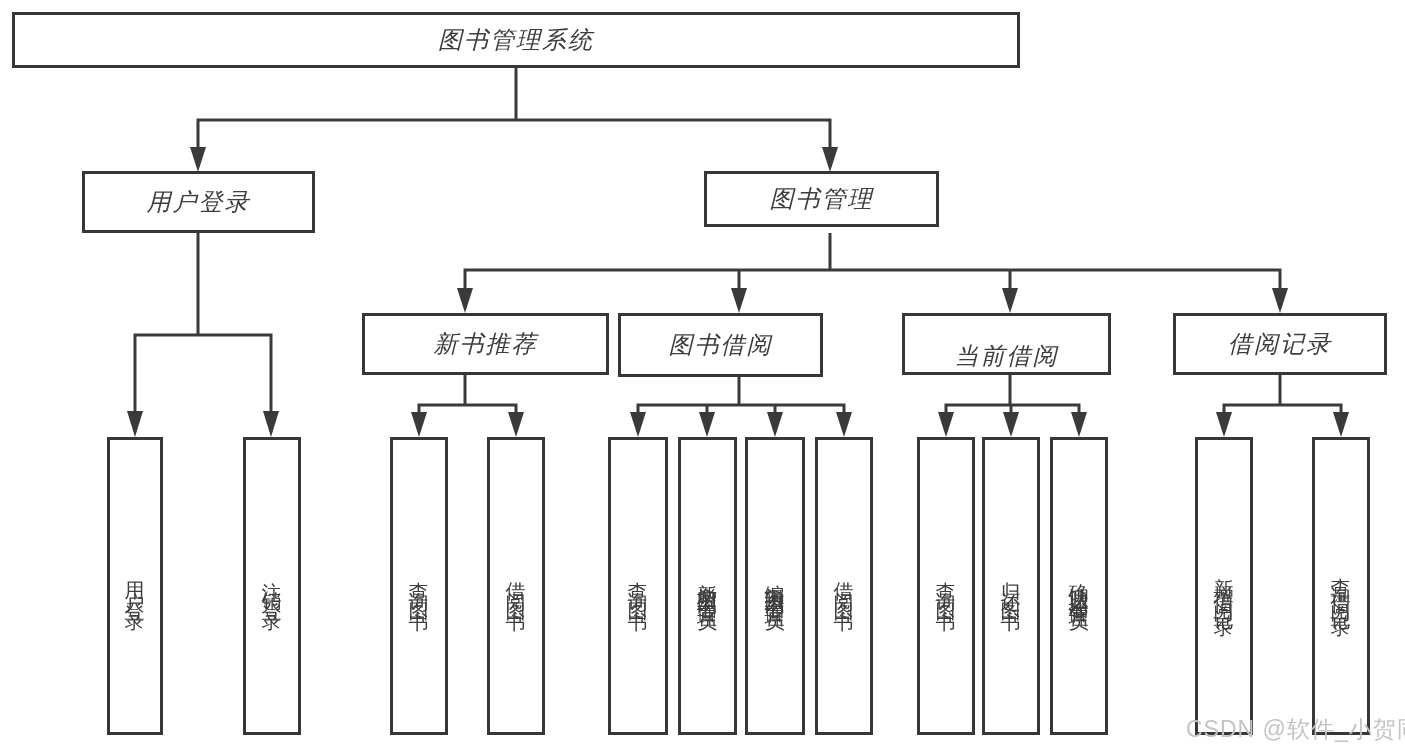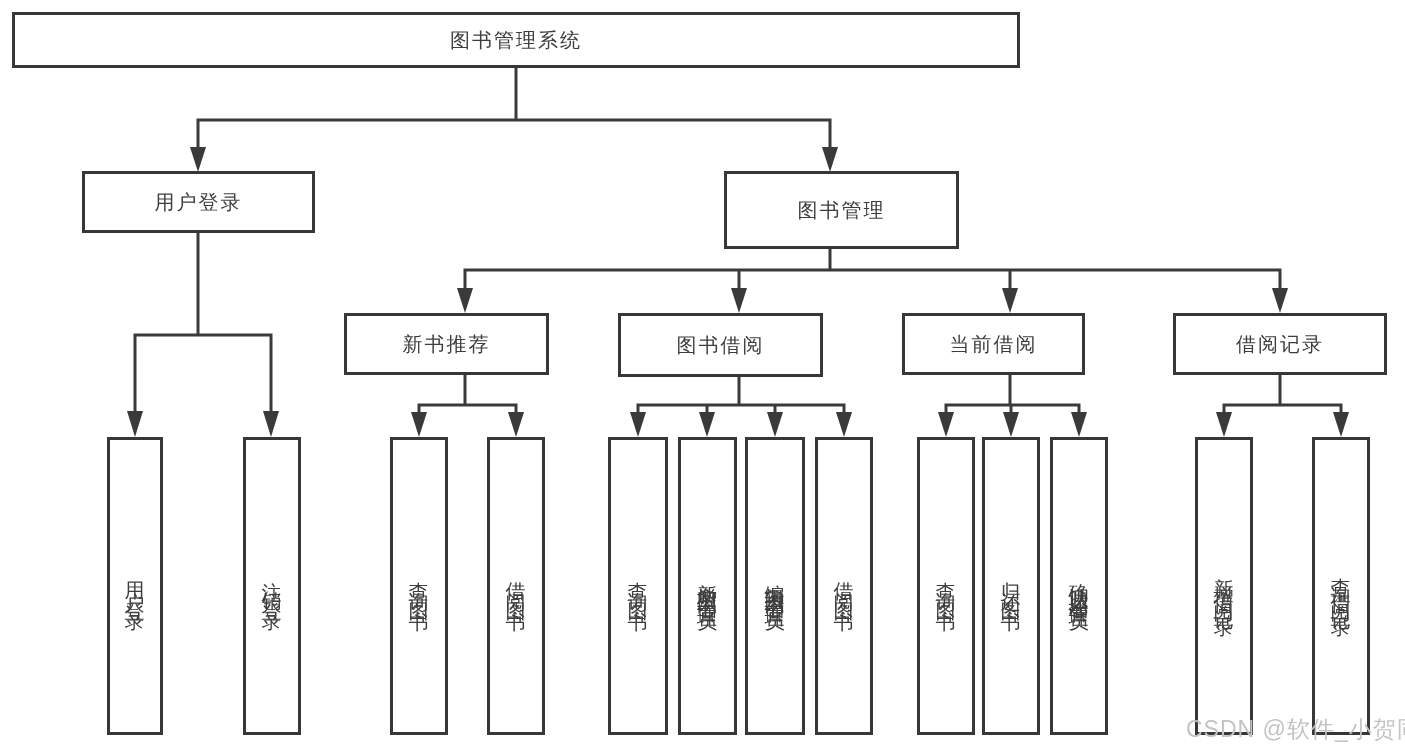--- a/index.html
+++ b/index.html
@@ -5,21 +5,21 @@
   html,body{margin:0;padding:0;background:#ffffff;}
   .stage{
     position:relative;width:1405px;height:747px;background:#ffffff;overflow:hidden;
     font-family:"Liberation Sans","DejaVu Sans",sans-serif;color:#3d3d3d;
   }
   .connectors{position:absolute;left:0;top:0;}
   .node{
     position:absolute;box-sizing:border-box;background:#ffffff;
     border:3px solid #373737;display:flex;align-items:center;justify-content:center;
   }
-  .nh{font-size:20px;letter-spacing:2px;}
+  .nh{font-size:24px;letter-spacing:2px;font-style:italic;}
   .nv{
     top:437px;height:298px;
     writing-mode:vertical-rl;text-orientation:mixed;
     font-size:20px;letter-spacing:10px;line-height:1;
   }
   .lbl{white-space:nowrap;}
   .watermark{
     position:absolute;left:1186px;top:714px;z-index:5;
     font-size:23px;color:#c3c3c3;letter-spacing:1px;white-space:nowrap;
   }
@@ -81,31 +81,31 @@
     </g>
   </svg>
 
   <div class="node nh" style="left:12px;top:12px;width:1008px;height:56px;">
     <span class="lbl">图书管理系统</span>
   </div>
 
   <div class="node nh" style="left:82px;top:171px;width:233px;height:62px;">
     <span class="lbl">用户登录</span>
   </div>
-  <div class="node nh" style="left:724px;top:171px;width:235px;height:78px;justify-content:center;">
+  <div class="node nh" style="left:704px;top:171px;width:235px;height:56px;justify-content:center;">
     <span class="lbl">图书管理</span>
   </div>
 
-  <div class="node nh" style="left:344px;top:313px;width:205px;height:62px;">
+  <div class="node nh" style="left:362px;top:313px;width:247px;height:62px;">
     <span class="lbl">新书推荐</span>
   </div>
   <div class="node nh" style="left:618px;top:313px;width:205px;height:64px;">
     <span class="lbl">图书借阅</span>
   </div>
-  <div class="node nh" style="left:902px;top:313px;width:183px;height:62px;">
+  <div class="node nh" style="left:902px;top:313px;width:209px;height:62px;align-items:flex-end;">
     <span class="lbl">当前借阅</span>
   </div>
   <div class="node nh" style="left:1173px;top:313px;width:214px;height:62px;">
     <span class="lbl">借阅记录</span>
   </div>
 
   <div class="node nv" style="left:107px;width:56px;">
     <span class="lbl">用户登录</span>
   </div>
   <div class="node nv" style="left:243px;width:58px;">

